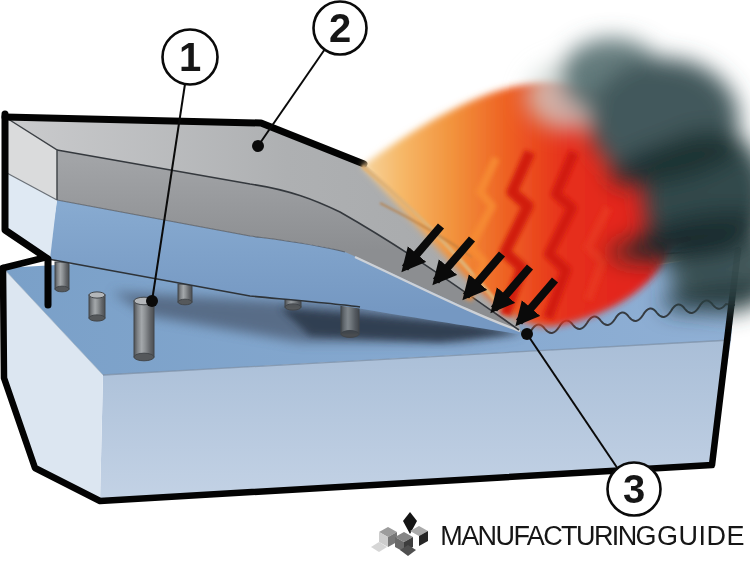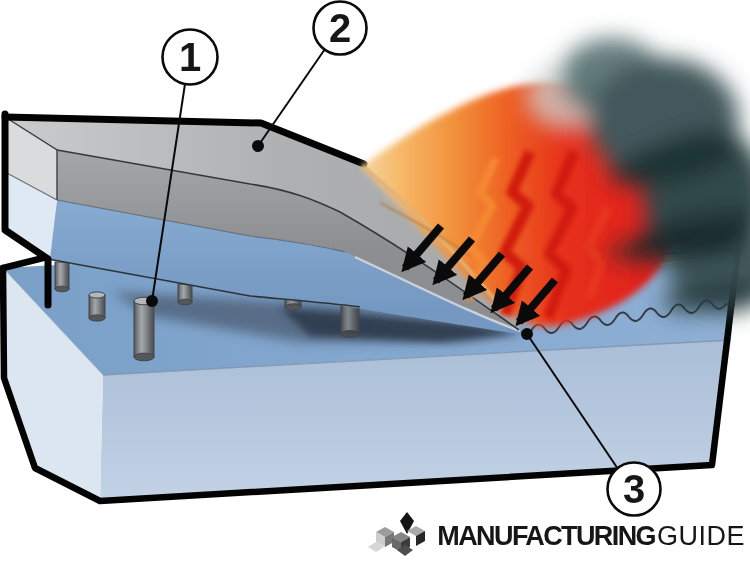--- a/index.html
+++ b/index.html
@@ -7,21 +7,21 @@
          font-family:"Liberation Sans",sans-serif;}
   .stage svg{display:block;}
   .callout-num{font:700 40px "Liberation Sans",sans-serif;fill:var(--logo-black,#111);}
   .callout-circle{fill:#fff;stroke:var(--outline-black,#0a0a0a);stroke-width:2.6px;}
   .leader{stroke:var(--outline-black,#0a0a0a);stroke-width:2px;fill:none;}
   .leader-dot{fill:var(--outline-black,#0a0a0a);}
   .arrow{stroke:var(--outline-black,#0a0a0a);stroke-width:8px;fill:none;}
   .logo{position:absolute;right:5px;bottom:4px;display:flex;align-items:center;}
   .logo-text{white-space:nowrap;color:var(--logo-black,#161616);font-size:27px;line-height:1;
              margin-left:7px;letter-spacing:-1.6px;}
-  .logo-bold{font-weight:700;}
+  .logo-bold{font-weight:400;}
   .logo-light{font-weight:400;letter-spacing:0.5px;margin-left:2px;}
 </style>
 </head>
 <body>
 
 <div class="stage">
 <svg width="750" height="566" viewBox="0 0 750 566">
   <defs>
     <linearGradient id="botTop" x1="0" y1="0" x2="740" y2="0" gradientUnits="userSpaceOnUse">
       <stop offset="0" stop-color="#7aa0c8"></stop>

